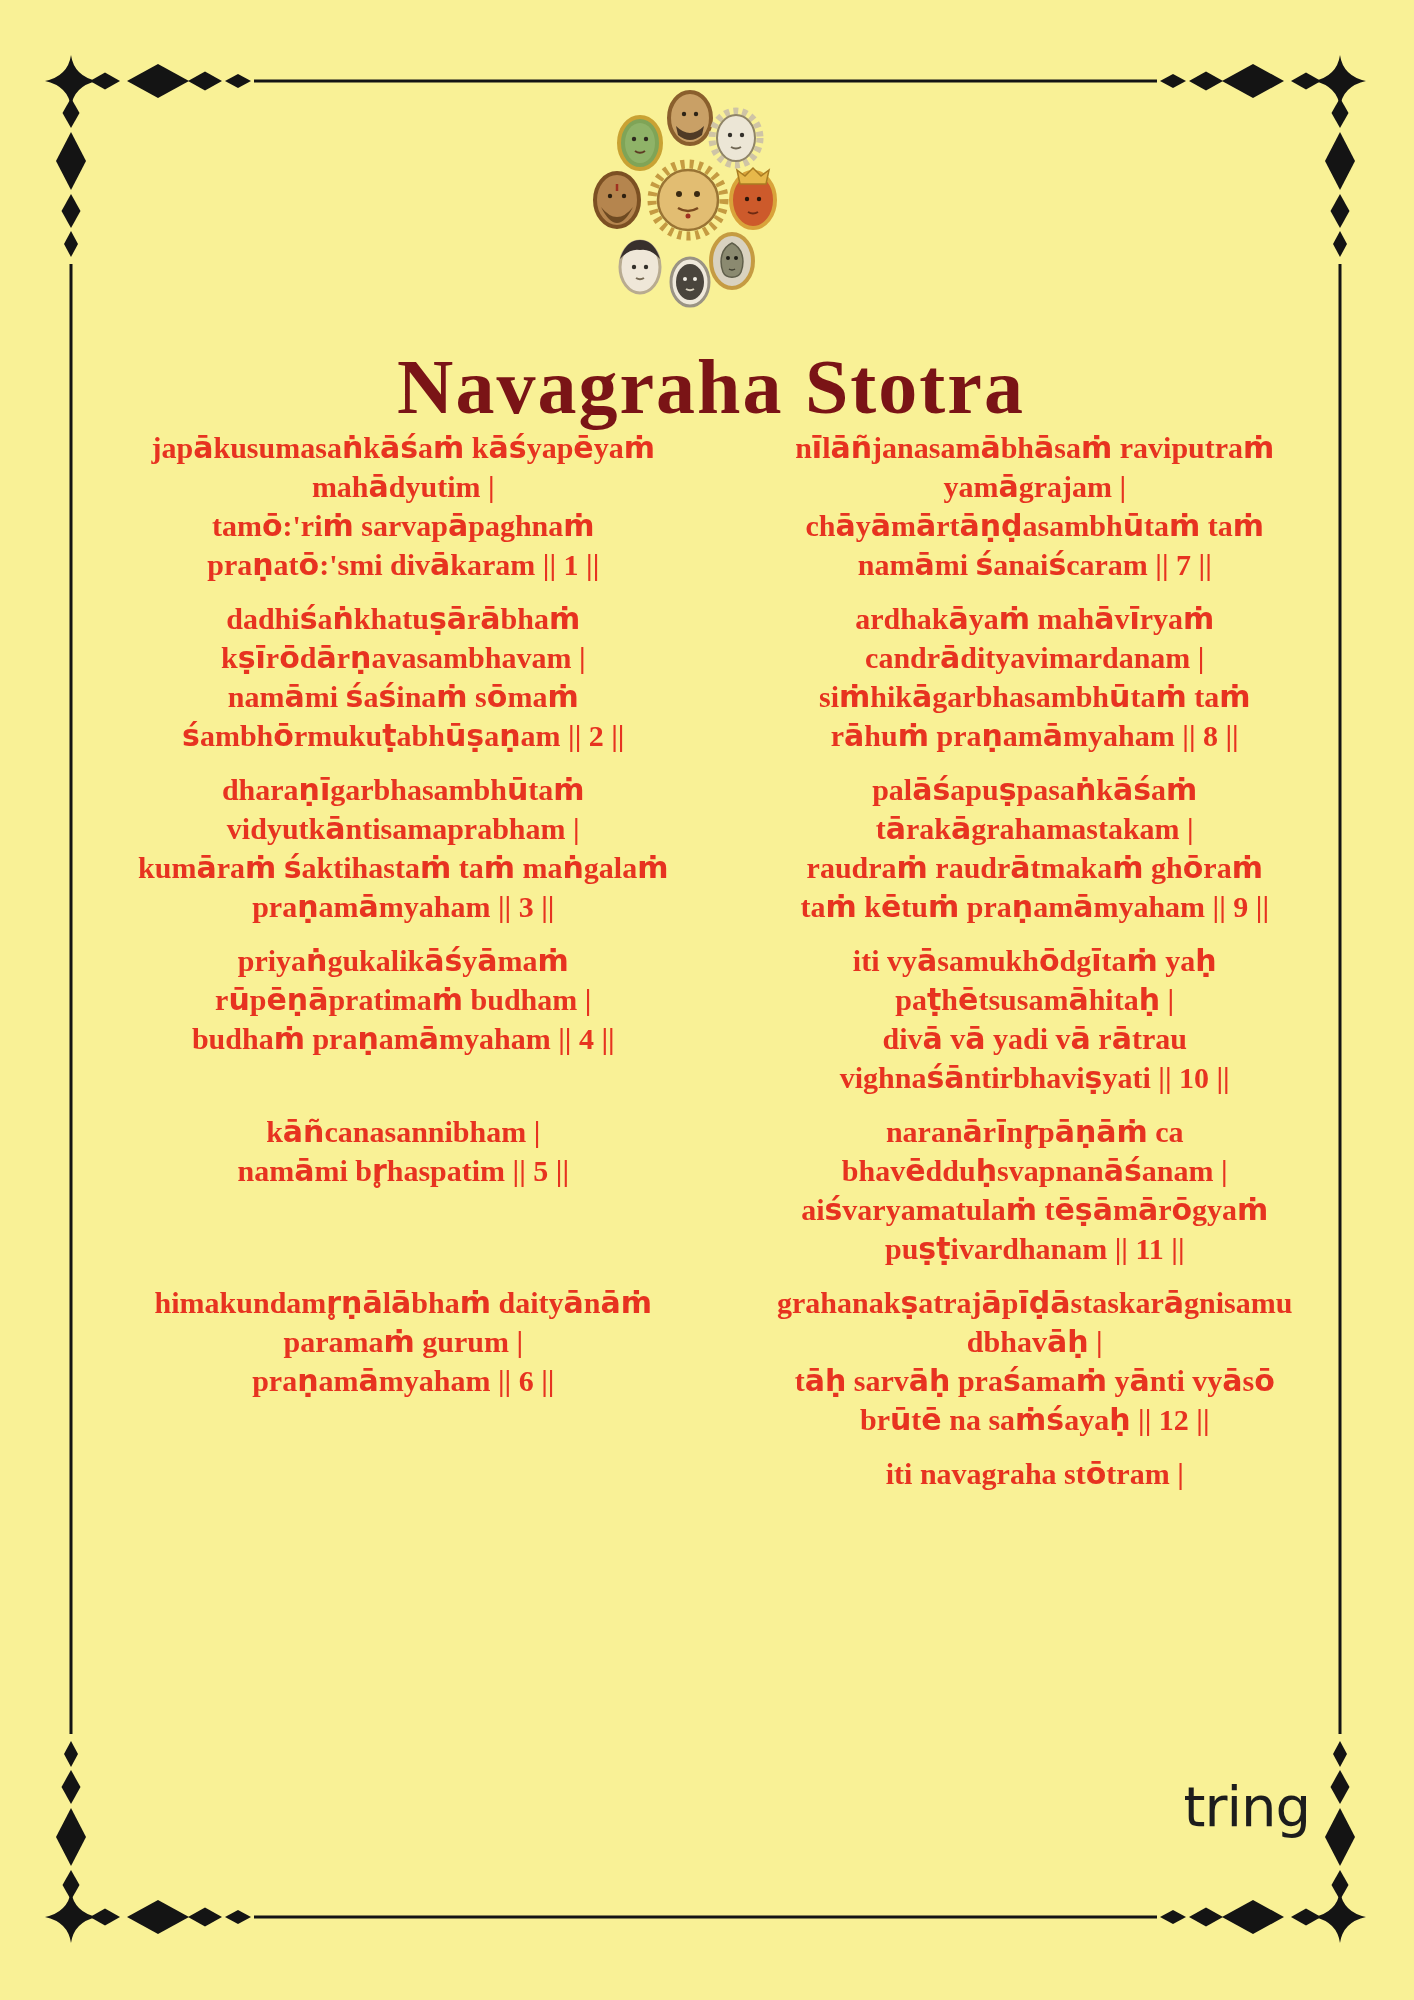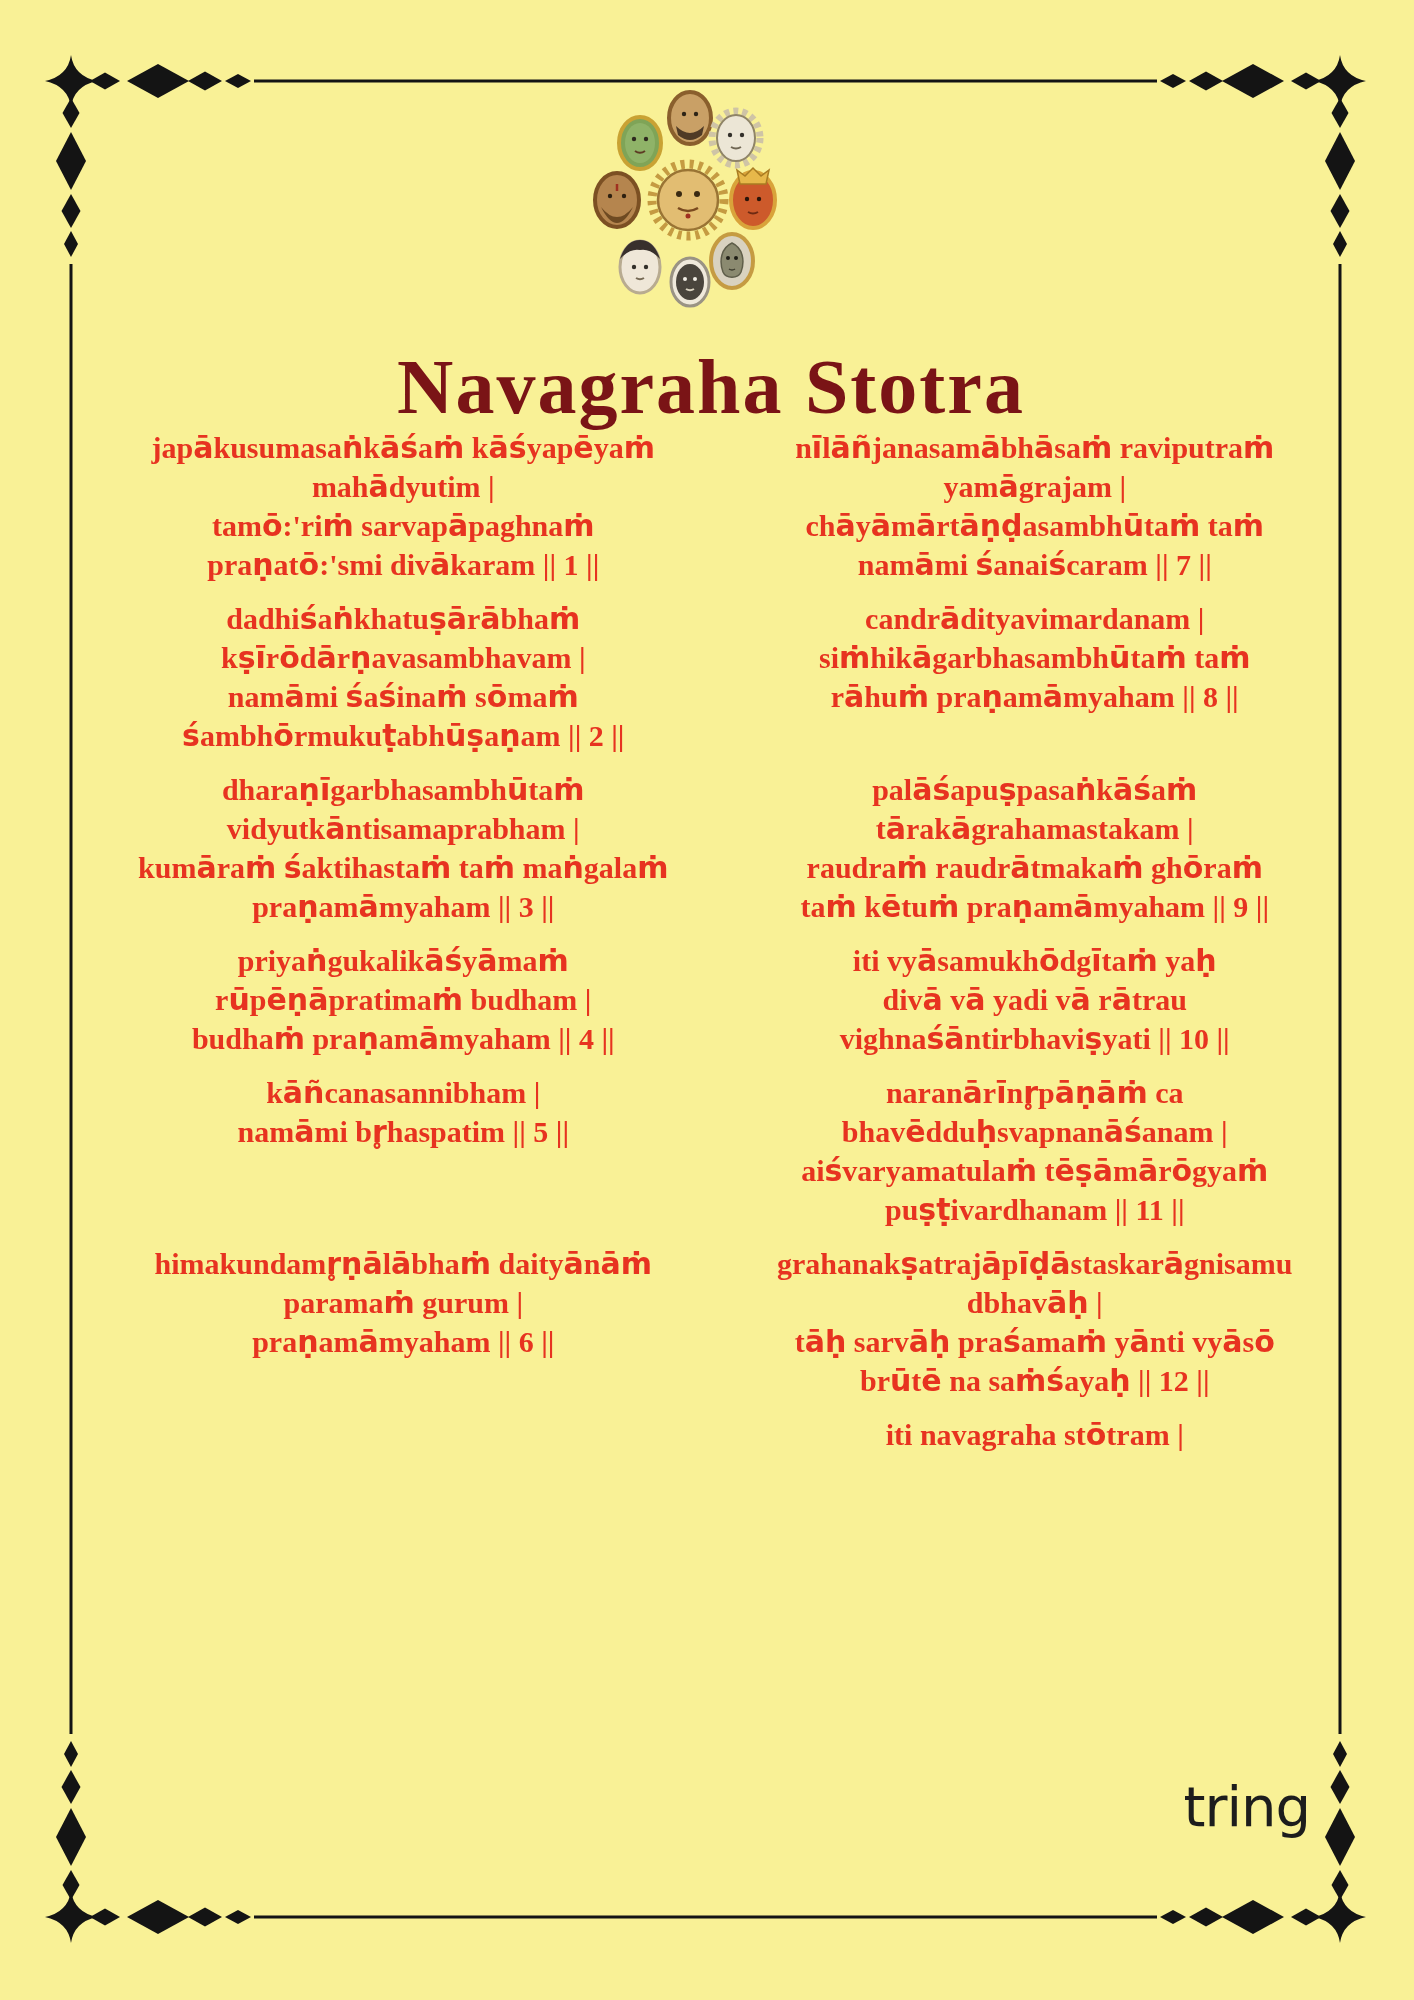--- a/index.html
+++ b/index.html
@@ -159,20 +159,21 @@
       <div class="verse-line">ch<span class="dia">ā</span>y<span class="dia">ā</span>m<span class="dia">ā</span>rt<span class="dia">āṇḍ</span>asambh<span class="dia">ū</span>ta<span class="dia">ṁ</span> ta<span class="dia">ṁ</span></div>
       <div class="verse-line">nam<span class="dia">ā</span>mi <span class="dia">ś</span>anai<span class="dia">ś</span>caram || 7 ||</div>
     </div>
     <div class="verse">
       <div class="verse-line">dadhi<span class="dia">ś</span>a<span class="dia">ṅ</span>khatu<span class="dia">ṣā</span>r<span class="dia">ā</span>bha<span class="dia">ṁ</span></div>
       <div class="verse-line">k<span class="dia">ṣī</span>r<span class="dia">ō</span>d<span class="dia">ā</span>r<span class="dia">ṇ</span>avasambhavam |</div>
       <div class="verse-line">nam<span class="dia">ā</span>mi <span class="dia">ś</span>a<span class="dia">ś</span>ina<span class="dia">ṁ</span> s<span class="dia">ō</span>ma<span class="dia">ṁ</span></div>
       <div class="verse-line"><span class="dia">ś</span>ambh<span class="dia">ō</span>rmuku<span class="dia">ṭ</span>abh<span class="dia">ūṣ</span>a<span class="dia">ṇ</span>am || 2 ||</div>
     </div>
     <div class="verse">
+      <div class="verse-line">ardhak<span class="dia">ā</span>ya<span class="dia">ṁ</span> mah<span class="dia">ā</span>v<span class="dia">ī</span>rya<span class="dia">ṁ</span></div>
       <div class="verse-line">candr<span class="dia">ā</span>dityavimardanam |</div>
       <div class="verse-line">si<span class="dia">ṁ</span>hik<span class="dia">ā</span>garbhasambh<span class="dia">ū</span>ta<span class="dia">ṁ</span> ta<span class="dia">ṁ</span></div>
       <div class="verse-line">r<span class="dia">ā</span>hu<span class="dia">ṁ</span> pra<span class="dia">ṇ</span>am<span class="dia">ā</span>myaham || 8 ||</div>
     </div>
     <div class="verse">
       <div class="verse-line">dhara<span class="dia">ṇī</span>garbhasambh<span class="dia">ū</span>ta<span class="dia">ṁ</span></div>
       <div class="verse-line">vidyutk<span class="dia">ā</span>ntisamaprabham |</div>
       <div class="verse-line">kum<span class="dia">ā</span>ra<span class="dia">ṁ</span> <span class="dia">ś</span>aktihasta<span class="dia">ṁ</span> ta<span class="dia">ṁ</span> ma<span class="dia">ṅ</span>gala<span class="dia">ṁ</span></div>
       <div class="verse-line">pra<span class="dia">ṇ</span>am<span class="dia">ā</span>myaham || 3 ||</div>
     </div>
@@ -182,20 +183,21 @@
       <div class="verse-line">raudra<span class="dia">ṁ</span> raudr<span class="dia">ā</span>tmaka<span class="dia">ṁ</span> gh<span class="dia">ō</span>ra<span class="dia">ṁ</span></div>
       <div class="verse-line">ta<span class="dia">ṁ</span> k<span class="dia">ē</span>tu<span class="dia">ṁ</span> pra<span class="dia">ṇ</span>am<span class="dia">ā</span>myaham || 9 ||</div>
     </div>
     <div class="verse">
       <div class="verse-line">priya<span class="dia">ṅ</span>gukalik<span class="dia">āś</span>y<span class="dia">ā</span>ma<span class="dia">ṁ</span></div>
       <div class="verse-line">r<span class="dia">ū</span>p<span class="dia">ēṇā</span>pratima<span class="dia">ṁ</span> budham |</div>
       <div class="verse-line">budha<span class="dia">ṁ</span> pra<span class="dia">ṇ</span>am<span class="dia">ā</span>myaham || 4 ||</div>
     </div>
     <div class="verse">
       <div class="verse-line">iti vy<span class="dia">ā</span>samukh<span class="dia">ō</span>dg<span class="dia">ī</span>ta<span class="dia">ṁ</span> ya<span class="dia">ḥ</span></div>
+      <div class="verse-line">pa<span class="dia">ṭ</span>h<span class="dia">ē</span>tsusam<span class="dia">ā</span>hita<span class="dia">ḥ</span> |</div>
       <div class="verse-line">div<span class="dia">ā</span> v<span class="dia">ā</span> yadi v<span class="dia">ā</span> r<span class="dia">ā</span>trau</div>
       <div class="verse-line">vighna<span class="dia">śā</span>ntirbhavi<span class="dia">ṣ</span>yati || 10 ||</div>
     </div>
     <div class="verse">
       <div class="verse-line">k<span class="dia">āñ</span>canasannibham |</div>
       <div class="verse-line">nam<span class="dia">ā</span>mi b<span class="dia">r̥</span>haspatim || 5 ||</div>
     </div>
     <div class="verse">
       <div class="verse-line">naran<span class="dia">ā</span>r<span class="dia">ī</span>n<span class="dia">r̥</span>p<span class="dia">āṇāṁ</span> ca</div>
       <div class="verse-line">bhav<span class="dia">ē</span>ddu<span class="dia">ḥ</span>svapnan<span class="dia">āś</span>anam |</div>

